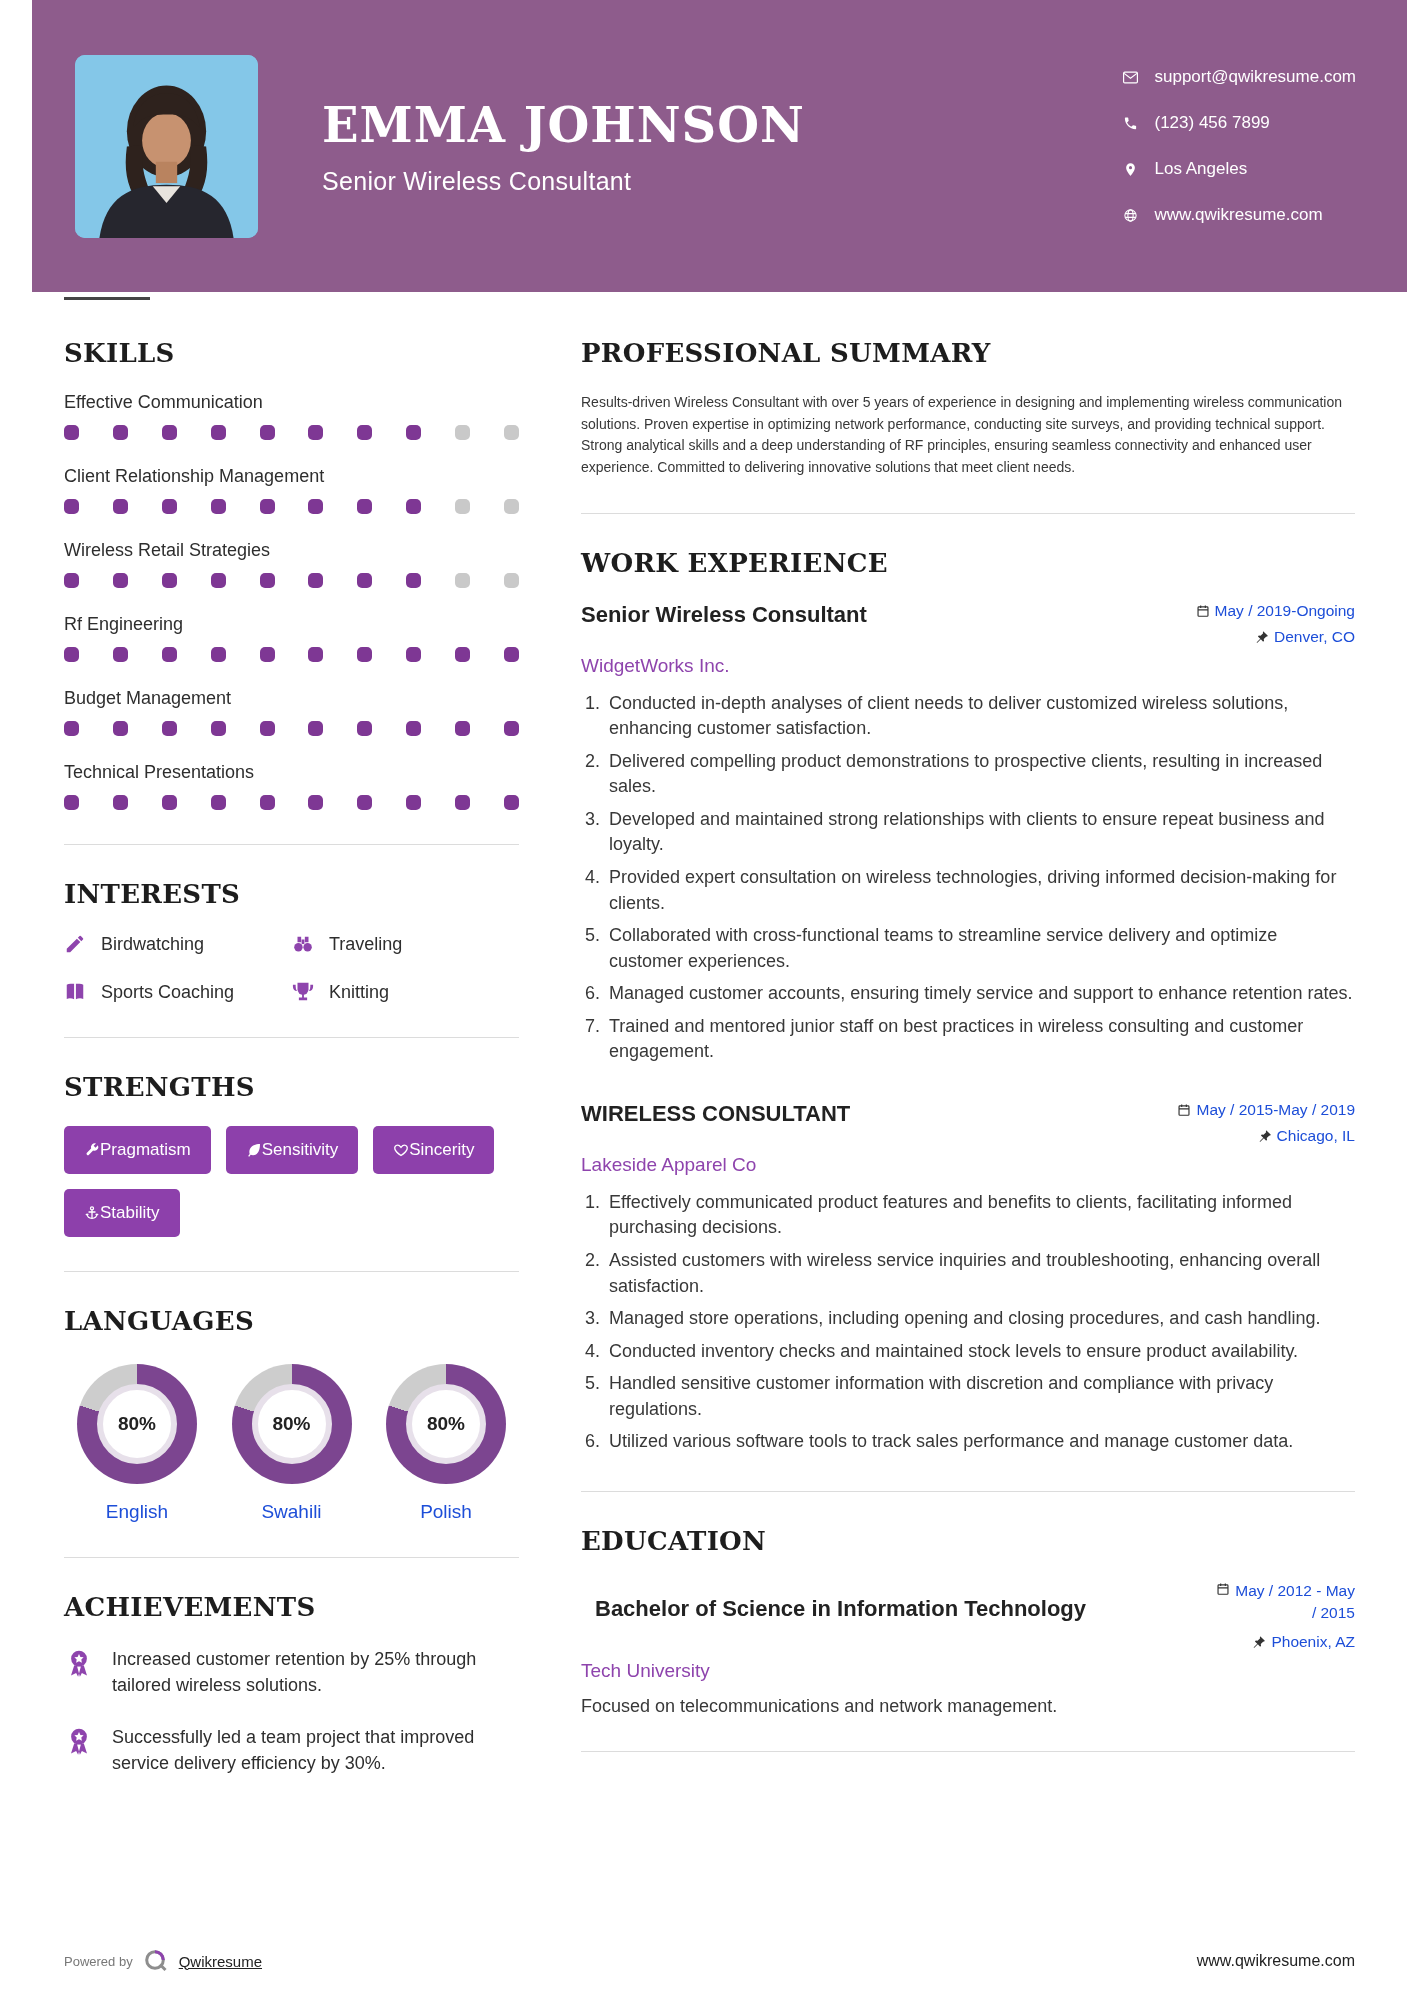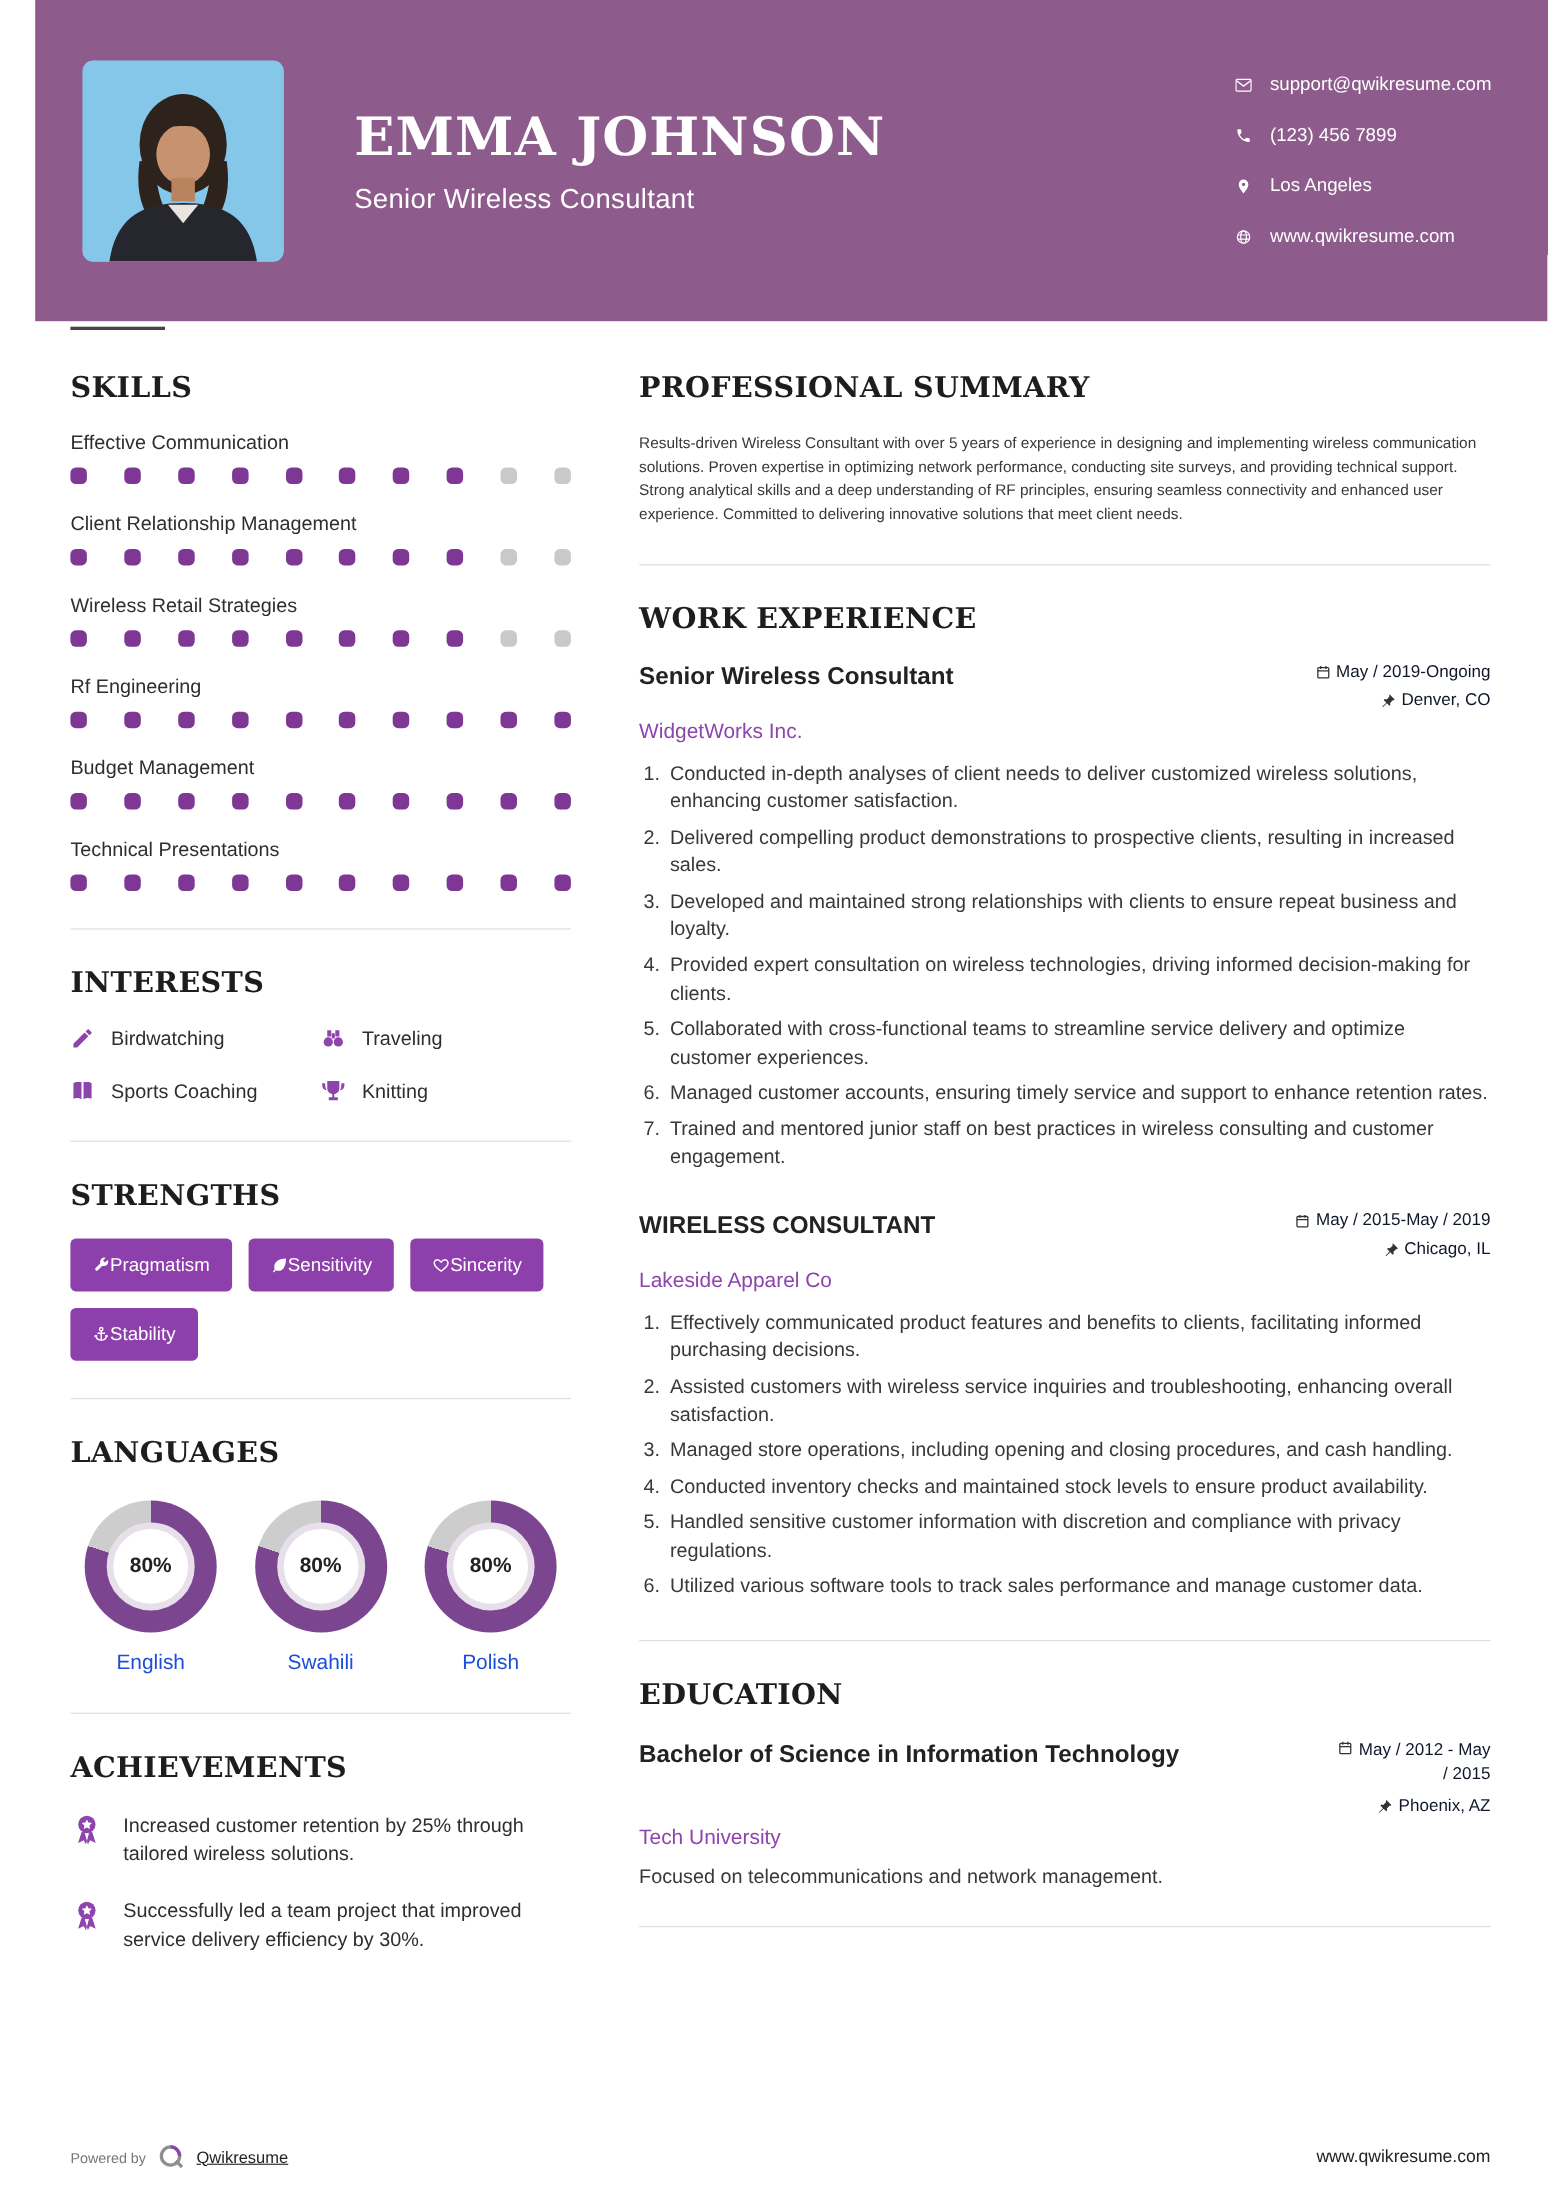--- a/index.html
+++ b/index.html
@@ -69,23 +69,23 @@
 
 .achv{display:flex;gap:18px;margin-bottom:26px;align-items:flex-start;}
 .achv .icon{width:30px;height:30px;color:var(--accent);margin-top:2px;}
 .achv-text{font-size:18px;line-height:1.45;color:#2e2e2e;}
 
 
 .summary-text{font-size:14px;line-height:1.55;margin:0;color:var(--text);}
 .job{margin-bottom:36px;}
 .job-head{display:flex;justify-content:space-between;align-items:flex-start;}
 .job-title{font-size:22px;font-weight:bold;color:#222;margin:0;}
-.degree{font-size:22px;font-weight:bold;color:#222;margin:0;max-width:520px;line-height:1.35;}
+.degree{font-size:22px;font-weight:bold;color:#222;margin:14px;max-width:520px;line-height:1.35;}
 .job-meta{flex:0 0 auto;display:flex;flex-direction:column;align-items:flex-end;gap:8px;margin-left:22px;}
-.meta-row{display:flex;align-items:flex-start;gap:5px;font-size:15.5px;color:#0f172a;}
+.meta-row{display:flex;align-items:flex-start;gap:5px;font-size:15.5px;color:#1d4ed8;}
 .meta-row .icon{width:14px;height:14px;color:#333;margin-top:2px;}
 .company{color:var(--accent);font-size:19px;margin:9px 0 14px;}
 .bullets{margin:0;padding-left:24px;}
 .bullets li{font-size:18px;line-height:1.42;margin-bottom:7px;color:var(--text);padding-left:4px;}
 .edu-dates{display:inline-block;max-width:120px;text-align:right;line-height:1.45;}
 .edu-desc{font-size:18px;margin:4px 0 0;color:var(--text);}
 
 
 .footer{position:absolute;left:64px;right:52px;bottom:16px;display:flex;justify-content:space-between;align-items:center;}
 .powered{display:flex;align-items:center;gap:10px;}

